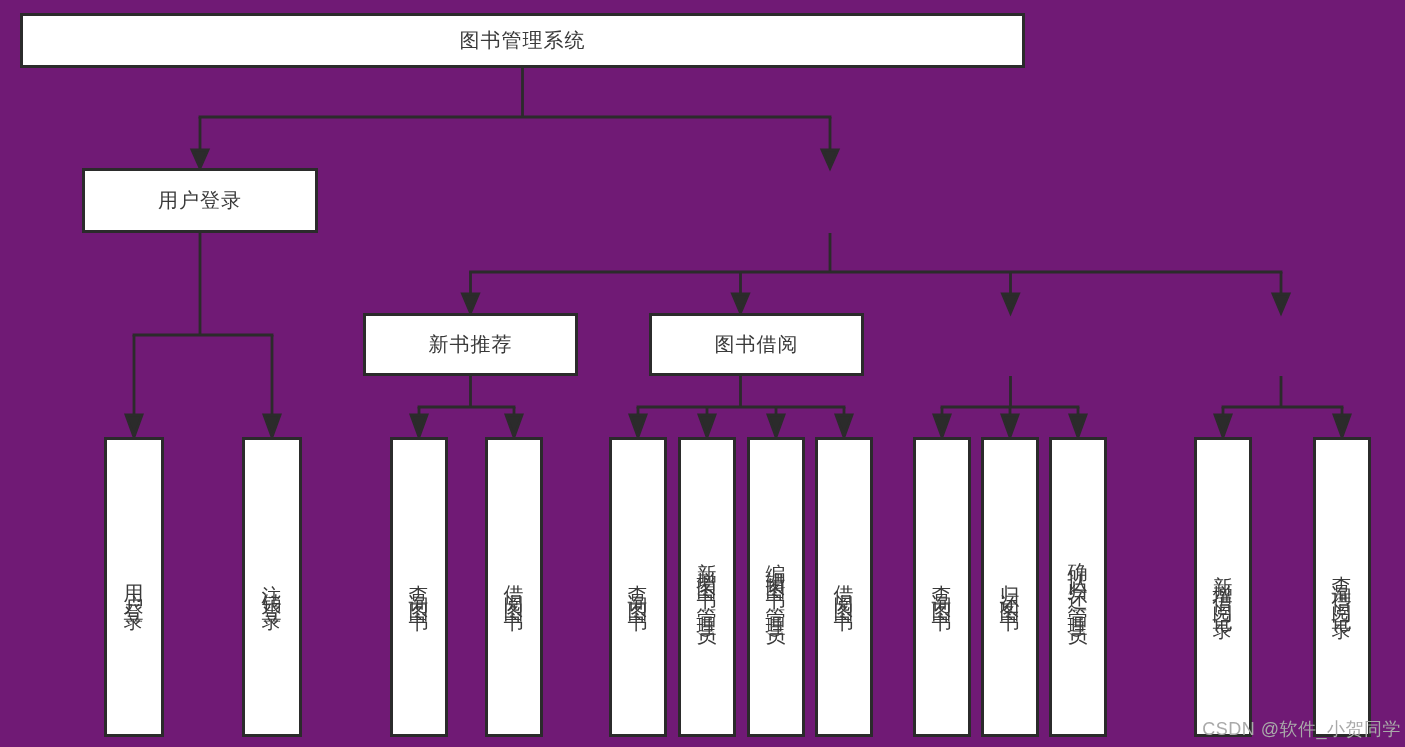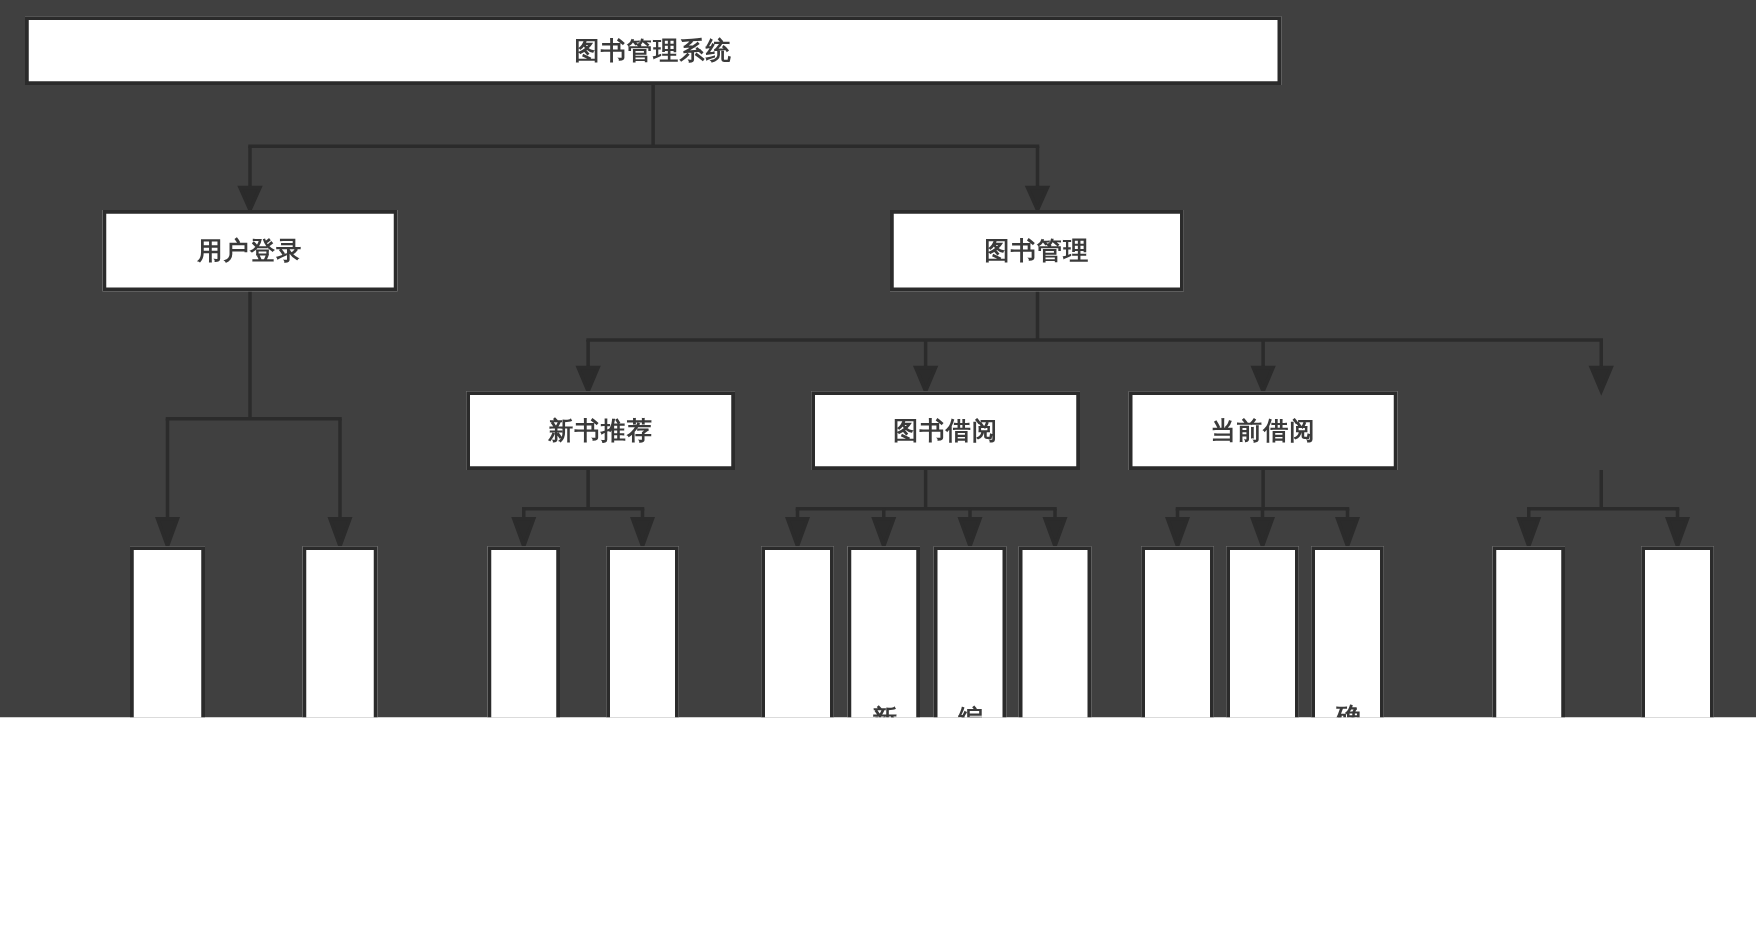--- a/index.html
+++ b/index.html
@@ -1,23 +1,22 @@
 <!DOCTYPE html>
 <html><head>
 <meta charset="utf-8">
 <style>
   html, body { margin: 0; padding: 0; background: #ffffff; }
   #canvas {
     position: relative;
     width: 1405px;
-    height: 574px;
-    background: #404040;
+    height: 747px;
+    background: #701a75;
     font-family: "Liberation Sans", "DejaVu Sans", sans-serif;
     overflow: hidden;
-    font-weight: bold;
   }
   #connector-svg { position: absolute; left: 0; top: 0; z-index: 1; }
   .node {
     position: absolute;
     box-sizing: border-box;
     border: 3px solid #2b2b2b;
     background: #ffffff;
     color: #3a3a3a;
     display: flex;
     align-items: center;
@@ -31,21 +30,21 @@
     text-orientation: mixed;
     letter-spacing: 9px;
     line-height: 1;
   }
   
   .n-root   { left: 20px;  top: 13px;  width: 1005px; height: 55px; }
   
   .n-login  { left: 82px;  top: 168px; width: 236px; height: 65px; }
   .n-mgmt   { left: 712px; top: 168px; width: 235px; height: 65px; }
   
-  .n-l3a { left: 373px;  top: 313px; width: 215px; height: 63px; }
+  .n-l3a { left: 363px;  top: 313px; width: 215px; height: 63px; }
   .n-l3b { left: 633px;  top: 313px; width: 215px; height: 63px; margin-left: 16px; }
   .n-l3c { left: 903px;  top: 313px; width: 215px; height: 63px; }
   .n-l3d { left: 1172px; top: 313px; width: 218px; height: 63px; }
   
   .leaf { top: 437px; height: 300px; }
   .n-f1  { left: 104px;  width: 60px; }
   .n-f2  { left: 242px;  width: 60px; }
   .n-f3  { left: 390px;  width: 58px; }
   .n-f4  { left: 485px;  width: 58px; }
   .n-f5  { left: 609px;  width: 58px; }
@@ -151,33 +150,27 @@
     </g>
   </svg>
 
   <div class="node h-node n-root">
     <span>图书管理系统</span>
   </div>
 
   <div class="node h-node n-login">
     <span>用户登录</span>
   </div>
-  <div class="node h-node n-mgmt">
-    <span>图书管理</span>
-  </div>
 
   <div class="node h-node n-l3a">
     <span>新书推荐</span>
   </div>
   <div class="node h-node n-l3b">
     <span>图书借阅</span>
   </div>
-  <div class="node h-node n-l3c">
-    <span>当前借阅</span>
-  </div>
 
   <div class="node v-node leaf n-f1">
     <span class="vtext">用户登录</span>
   </div>
   <div class="node v-node leaf n-f2">
     <span class="vtext">注销登录</span>
   </div>
   <div class="node v-node leaf n-f3">
     <span class="vtext">查询图书</span>
   </div>
@@ -205,14 +198,15 @@
   <div class="node v-node leaf n-f11">
     <span class="vtext">确认归还（管理员）</span>
   </div>
   <div class="node v-node leaf n-f12">
     <span class="vtext">新增借阅记录</span>
   </div>
   <div class="node v-node leaf n-f13">
     <span class="vtext">查询借阅记录</span>
   </div>
 
+  <div id="watermark">CSDN @软件_小贺同学</div>
 
 </div>
 
 </body></html>

